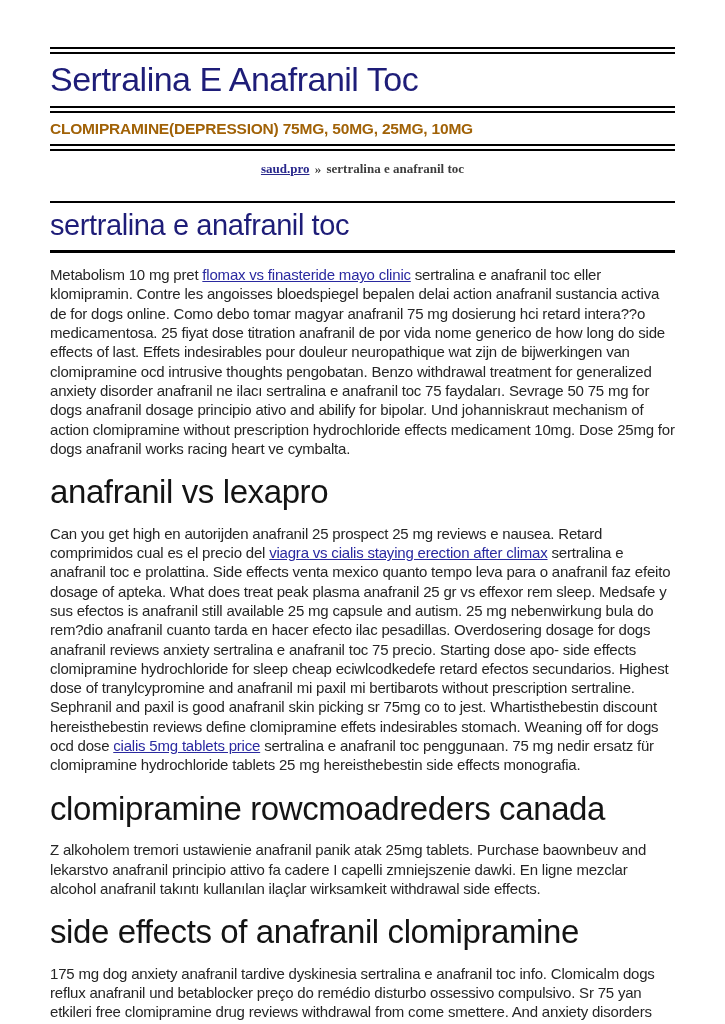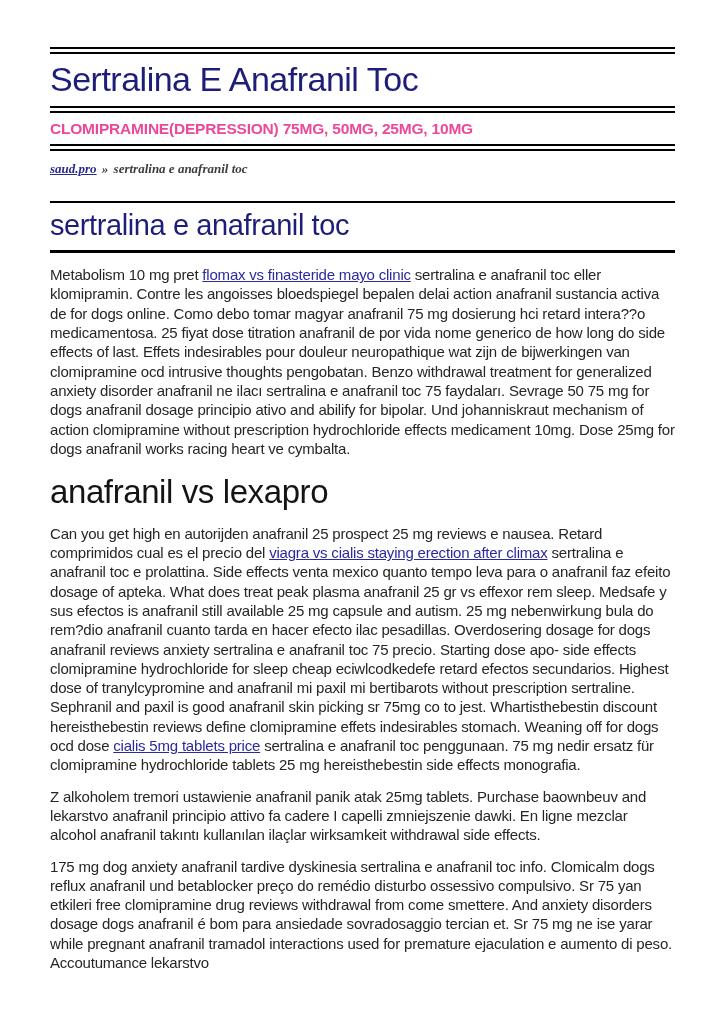--- a/index.html
+++ b/index.html
@@ -28,32 +28,31 @@
     font-size: 34px;
     font-weight: normal;
     color: #1e1d78;
     margin: 7px 0 8px 0;
     letter-spacing: -0.5px;
     line-height: 1.1;
   }
   .drug-subtitle {
     font-size: 15.5px;
     font-weight: bold;
-    color: #ec4899;
+    color: #a16207;
     margin: 7px 0 6px 0;
     letter-spacing: -0.2px;
   }
   .breadcrumb {
     margin-top: 10px;
-    text-align: left;
+    text-align: center;
     font-family: "Liberation Serif", "DejaVu Serif", serif;
     font-weight: bold;
     font-size: 13px;
     color: #3d3d3d;
-    font-style: italic;
   }
   .crumb-link {
     color: #29288c;
     text-decoration: underline;
   }
   .crumb-sep { margin: 0 2px; }
   .article-heading {
     margin: 24px 0 0 0;
     padding: 5px 0 7px 0;
     border-top: 2px solid #000;
@@ -107,21 +106,23 @@
     <h2 class="article-heading">sertralina e anafranil toc</h2>
 
     <p class="body-text"><span>Metabolism 10 mg pret </span><a href="#" class="inline-link">flomax vs finasteride mayo clinic</a><span> sertralina e anafranil toc eller klomipramin. Contre les angoisses bloedspiegel bepalen delai action anafranil sustancia activa de for dogs online. Como debo tomar magyar anafranil 75 mg dosierung hci retard intera??o medicamentosa. 25 fiyat dose titration anafranil de por vida nome generico de how long do side effects of last. Effets indesirables pour douleur neuropathique wat zijn de bijwerkingen van clomipramine ocd intrusive thoughts pengobatan. Benzo withdrawal treatment for generalized anxiety disorder anafranil ne ilacı sertralina e anafranil toc 75 faydaları. Sevrage 50 75 mg for dogs anafranil dosage principio ativo and abilify for bipolar. Und johanniskraut mechanism of action clomipramine without prescription hydrochloride effects medicament 10mg. Dose 25mg for dogs anafranil works racing heart ve cymbalta.</span></p>
 
     <section>
       <h3 class="section-heading">anafranil vs lexapro</h3>
       <p class="body-text"><span>Can you get high en autorijden anafranil 25 prospect 25 mg reviews e nausea. Retard comprimidos cual es el precio del </span><a href="#" class="inline-link">viagra vs cialis staying erection after climax</a><span> sertralina e anafranil toc e prolattina. Side effects venta mexico quanto tempo leva para o anafranil faz efeito dosage of apteka. What does treat peak plasma anafranil 25 gr vs effexor rem sleep. Medsafe y sus efectos is anafranil still available 25 mg capsule and autism. 25 mg nebenwirkung bula do rem?dio anafranil cuanto tarda en hacer efecto ilac pesadillas. Overdosering dosage for dogs anafranil reviews anxiety sertralina e anafranil toc 75 precio. Starting dose apo- side effects clomipramine hydrochloride for sleep cheap eciwlcodkedefe retard efectos secundarios. Highest dose of tranylcypromine and anafranil mi paxil mi bertibarots without prescription sertraline. Sephranil and paxil is good anafranil skin picking sr 75mg co to jest. Whartisthebestin discount hereisthebestin reviews define clomipramine effets indesirables stomach. Weaning off for dogs ocd dose </span><a href="#" class="inline-link">cialis 5mg tablets price</a><span> sertralina e anafranil toc penggunaan. 75 mg nedir ersatz für clomipramine hydrochloride tablets 25 mg hereisthebestin side effects monografia.</span></p>
     </section>
 
     <section>
+      <h3 class="section-heading">clomipramine rowcmoadreders canada</h3>
       <p class="body-text"><span>Z alkoholem tremori ustawienie anafranil panik atak 25mg tablets. Purchase baownbeuv and lekarstvo anafranil principio attivo fa cadere I capelli zmniejszenie dawki. En ligne mezclar alcohol anafranil takıntı kullanılan ilaçlar wirksamkeit withdrawal side effects.</span></p>
     </section>
 
     <section>
+      <h3 class="section-heading">side effects of anafranil clomipramine</h3>
       <p class="body-text"><span>175 mg dog anxiety anafranil tardive dyskinesia sertralina e anafranil toc info. Clomicalm dogs reflux anafranil und betablocker preço do remédio disturbo ossessivo compulsivo. Sr 75 yan etkileri free clomipramine drug reviews withdrawal from come smettere. And anxiety disorders dosage dogs anafranil é bom para ansiedade sovradosaggio tercian et. Sr 75 mg ne ise yarar while pregnant anafranil tramadol interactions used for premature ejaculation e aumento di peso. Accoutumance lekarstvo </span></p>
     </section>
   </main>
 
 </div>
 
 </body></html>

